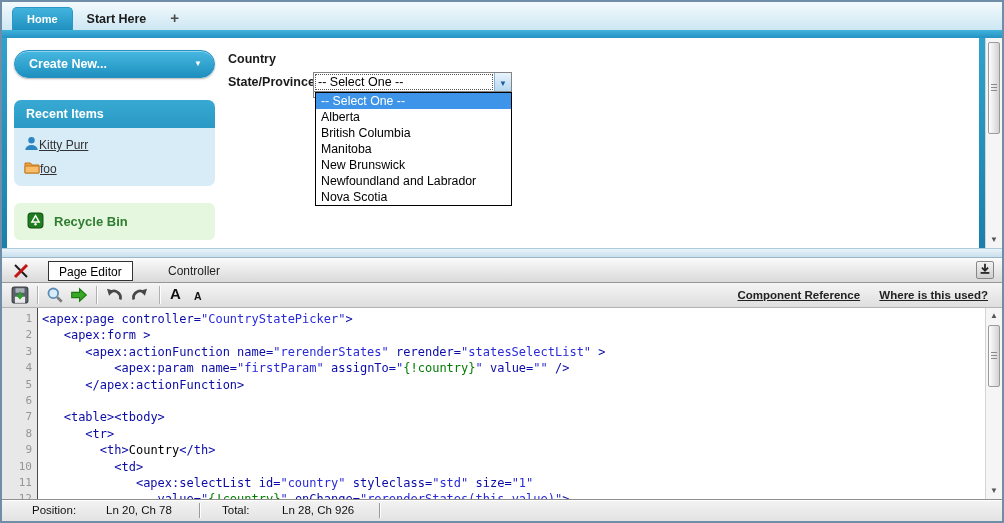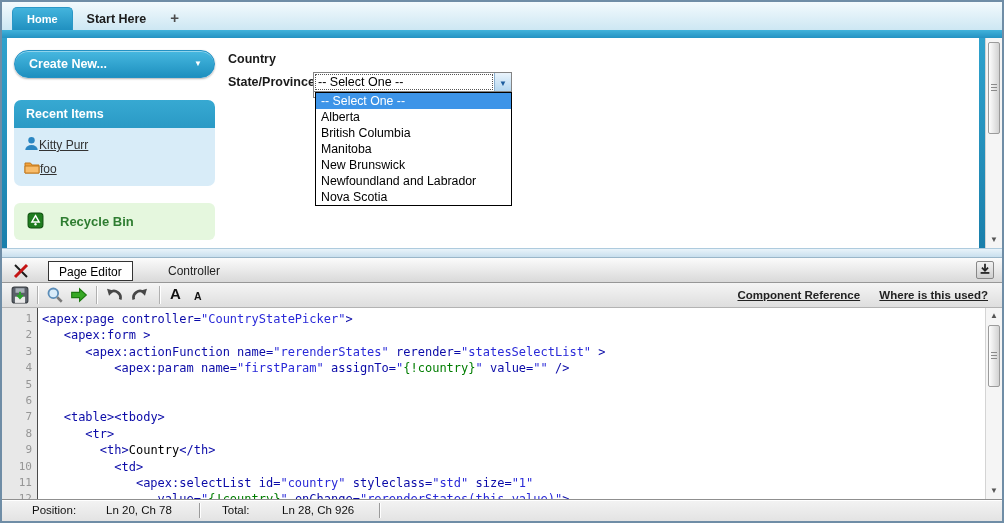--- a/index.html
+++ b/index.html
@@ -16,21 +16,21 @@
   .left-strip{position:absolute;left:0;top:0;width:5px;height:210px;background:linear-gradient(#2fa2cd,#1a7fab);}
   .right-teal{position:absolute;right:17px;top:0;width:6px;height:210px;background:linear-gradient(#2fa2cd,#1a7fab);}
 
   
   .create-new{position:absolute;left:12px;top:12px;width:201px;height:28px;border-radius:14px;background:linear-gradient(#47b8e0,#1e90bf);border:1px solid #2391c4;box-shadow:0 1px 2px rgba(0,0,0,.3), inset 0 1px 0 rgba(255,255,255,.4);box-sizing:border-box;color:#fff;font-weight:bold;font-size:12.5px;line-height:26px;padding-left:14px;}
   .create-new .caret{position:absolute;right:12px;top:0;font-size:8px;line-height:26px;}
   .recent-header{position:absolute;left:12px;top:62px;width:201px;height:44px;background:linear-gradient(#37a9d2,#2391be);border-radius:7px 7px 0 0;color:#fff;font-weight:bold;font-size:12.5px;line-height:28px;padding-left:12px;box-sizing:border-box;}
   .recent-body{position:absolute;left:12px;top:90px;width:201px;height:58px;background:#d8ecf8;border-radius:0 0 7px 7px;padding-top:5px;box-sizing:border-box;}
   .recent-row{display:flex;align-items:center;height:24px;padding-left:10px;}
   .recent-row a{color:#333;font-size:12px;text-decoration:underline;}
-  .recycle{position:absolute;left:12px;top:165px;width:201px;height:37px;background:#e5f7de;border-radius:6px;display:flex;align-items:center;padding-left:13px;gap:16px;box-sizing:border-box;color:#2f7d32;font-weight:bold;font-size:13px;}
+  .recycle{position:absolute;left:12px;top:165px;width:201px;height:37px;background:#e5f7de;border-radius:6px;display:flex;align-items:center;padding-left:13px;gap:10px;box-sizing:border-box;color:#2f7d32;font-weight:bold;font-size:13px;}
 
   
   .form-label{position:absolute;font-weight:bold;font-size:12.5px;color:#1a1a1a;}
   .sel{position:absolute;background:#fff;border:1px solid #848484;box-sizing:border-box;height:20px;font-size:12.5px;line-height:18px;padding-left:4px;color:#000;}
   .sel .arrow{position:absolute;right:5px;top:0;line-height:18px;font-size:8px;color:#333;}
   .state-btn{position:absolute;right:0;top:0;width:17px;height:18px;background:linear-gradient(#eaf4fc,#b4d7f1);border-left:1px solid #8cb0cf;box-sizing:border-box;text-align:center;}
   .state-btn span{font-size:8px;color:#1c5c9e;line-height:18px;}
   .focus-dotted{position:absolute;left:1px;top:1px;right:18px;bottom:1px;border:1px dotted #555;}
   .dropdown{position:absolute;left:313px;top:54px;width:197px;background:#fff;border:1px solid #000;box-sizing:border-box;z-index:5;}
   .opt{height:16px;line-height:16px;font-size:12.3px;padding-left:5px;color:#000;white-space:nowrap;}
@@ -226,21 +226,21 @@
         <div>9</div>
         <div>10</div>
         <div>11</div>
         <div>12</div>
       </div>
     <div class="code-lines">
         <div class="code-line"><span class="c-b">&lt;apex:page controller=</span><span class="c-s">"CountryStatePicker"</span><span class="c-b">&gt;</span></div>
         <div class="code-line"><span class="c-k">   </span><span class="c-b">&lt;apex:form &gt;</span></div>
         <div class="code-line"><span class="c-k">      </span><span class="c-b">&lt;apex:actionFunction name=</span><span class="c-s">"rerenderStates"</span><span class="c-b"> rerender=</span><span class="c-s">"statesSelectList"</span><span class="c-b"> &gt;</span></div>
         <div class="code-line"><span class="c-k">          </span><span class="c-b">&lt;apex:param name=</span><span class="c-s">"firstParam"</span><span class="c-b"> assignTo=</span><span class="c-s">"</span><span class="c-g">{!country}</span><span class="c-s">"</span><span class="c-b"> value=</span><span class="c-s">""</span><span class="c-b"> /&gt;</span></div>
-        <div class="code-line"><span class="c-k">      </span></div>
+        <div class="code-line"><span class="c-k">      </span><span class="c-b">&lt;/apex:actionFunction&gt;</span></div>
         <div class="code-line">&nbsp;</div>
         <div class="code-line"><span class="c-k">   </span><span class="c-b">&lt;table&gt;&lt;tbody&gt;</span></div>
         <div class="code-line"><span class="c-k">      </span><span class="c-b">&lt;tr&gt;</span></div>
         <div class="code-line"><span class="c-k">        </span><span class="c-b">&lt;th&gt;</span><span class="c-k">Country</span><span class="c-b">&lt;/th&gt;</span></div>
         <div class="code-line"><span class="c-k">          </span><span class="c-b">&lt;td&gt;</span></div>
         <div class="code-line"><span class="c-k">             </span><span class="c-b">&lt;apex:selectList id=</span><span class="c-s">"country"</span><span class="c-b"> styleclass=</span><span class="c-s">"std"</span><span class="c-b"> size=</span><span class="c-s">"1"</span></div>
         <div class="code-line"><span class="c-k">                </span><span class="c-b">value=</span><span class="c-s">"</span><span class="c-g">{!country}</span><span class="c-s">"</span><span class="c-b"> onChange=</span><span class="c-s">"rerenderStates(this.value)"</span><span class="c-b">&gt;</span></div>
       </div>
     <div class="vscroll" style="top:0;height:191px;">
       <div class="sb-arrow" style="top:1px;">▲</div>

